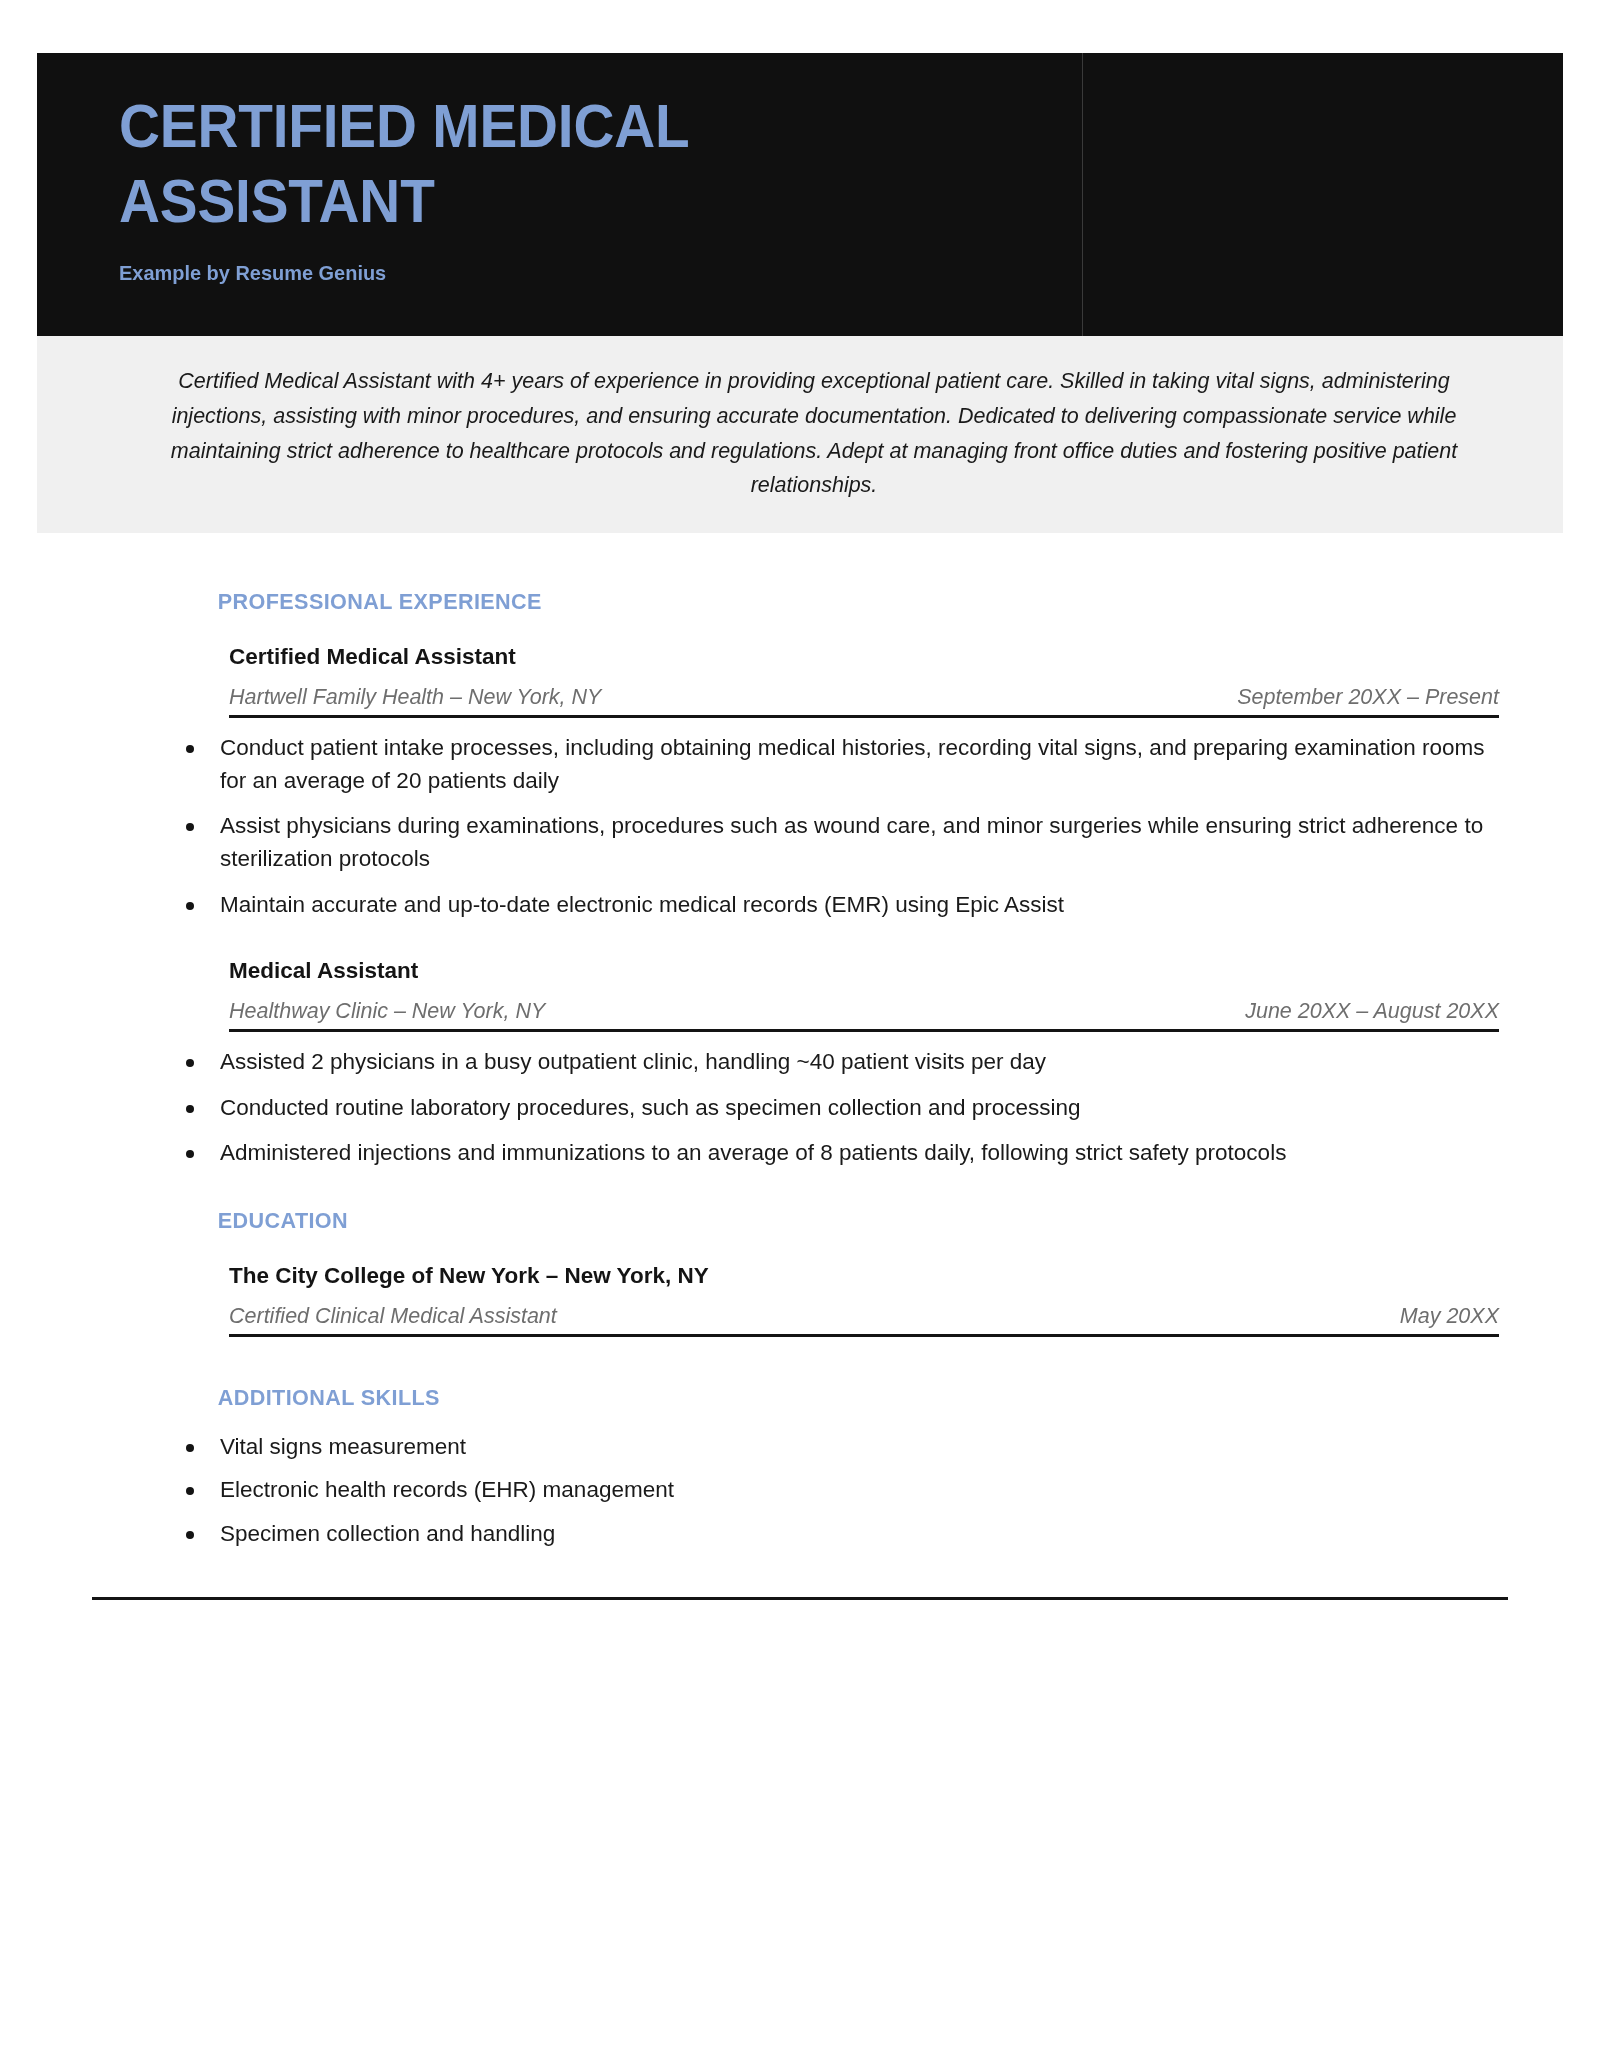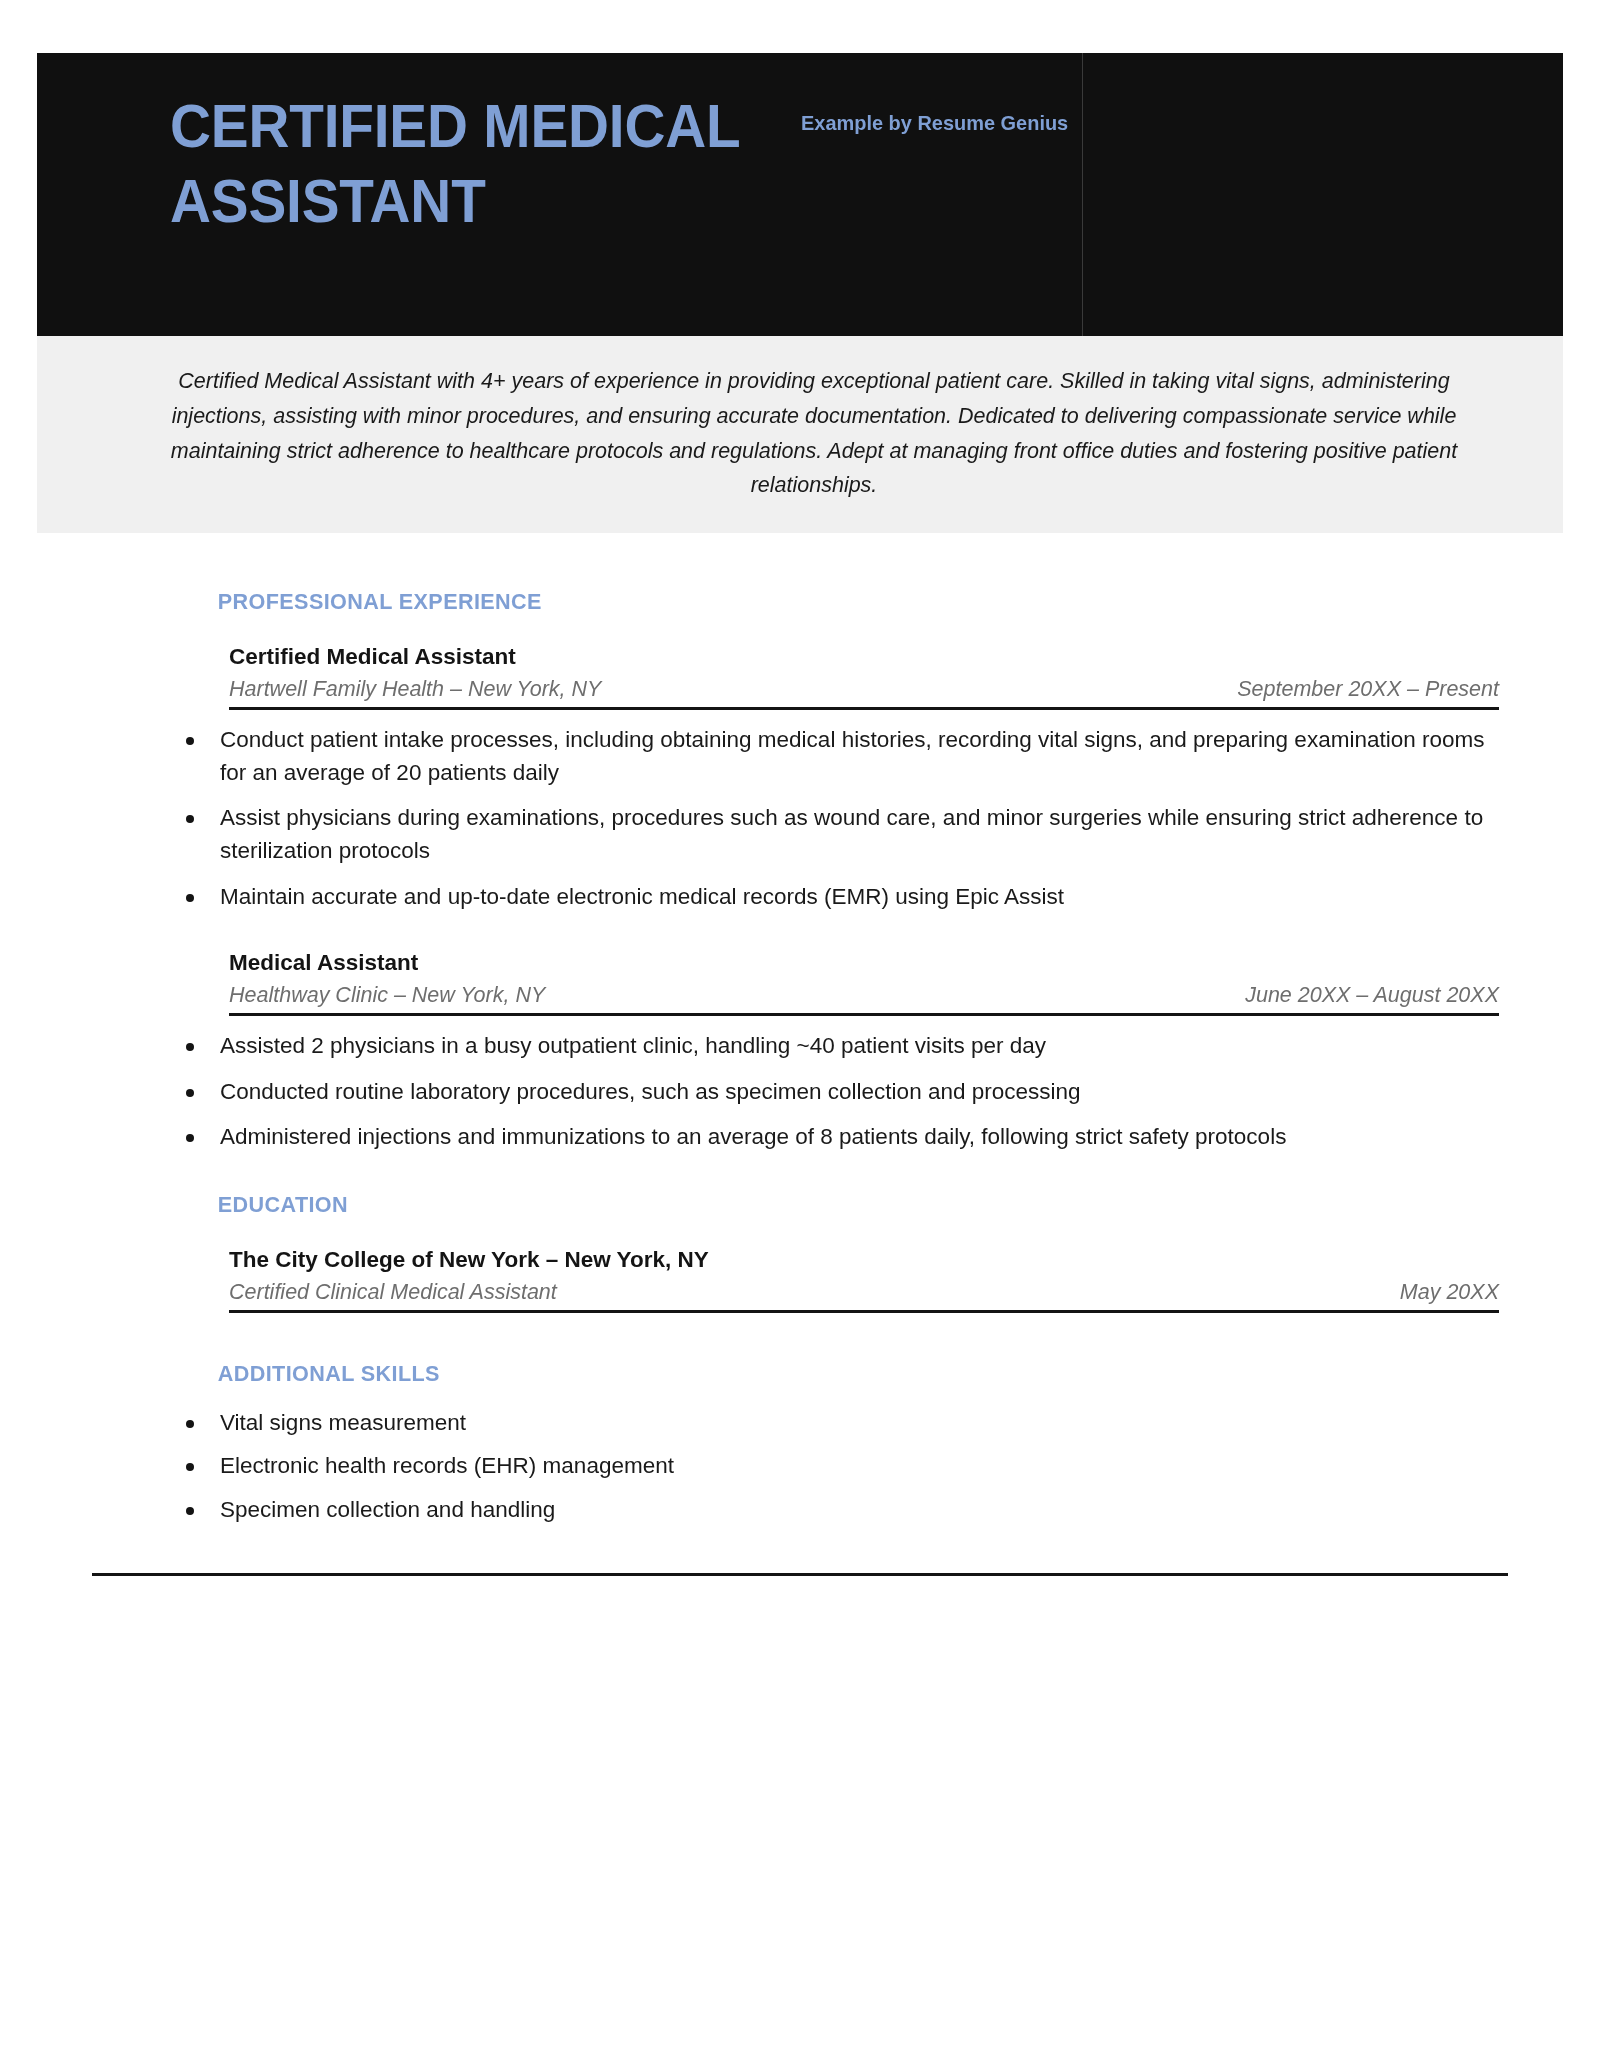--- a/index.html
+++ b/index.html
@@ -32,23 +32,22 @@
     height: 283px;
     display: flex;
     align-items: stretch;
     box-sizing: border-box;
   }
   .header-left {
     flex: 0 0 1045px;
     box-sizing: border-box;
     padding: 36px 0 0 82px;
     display: flex;
-    flex-direction: row;
-    justify-content: flex-end;
-    gap: 17px;
+    flex-direction: column;
+    justify-content: flex-start;
   }
   .header-divider {
     width: 1px;
     background: #3a3a3a;
     margin: 0;
     flex: 0 0 1px;
   }
   .header-right {
     flex: 1 1 auto;
     box-sizing: border-box;
@@ -135,21 +134,21 @@
     font-weight: 700;
     color: #141414;
     line-height: 1.28;
   }
   .entry-sub-row {
     display: flex;
     justify-content: space-between;
     align-items: baseline;
     border-bottom: 3px solid #141414;
     padding-bottom: 5px;
-    margin-top: 5px;
+    margin-top: 13px;
   }
   .entry-org {
     font-size: 21.5px;
     font-style: italic;
     color: #6e6e6e;
   }
   .entry-date {
     font-size: 21.5px;
     font-style: italic;
     color: #6e6e6e;

